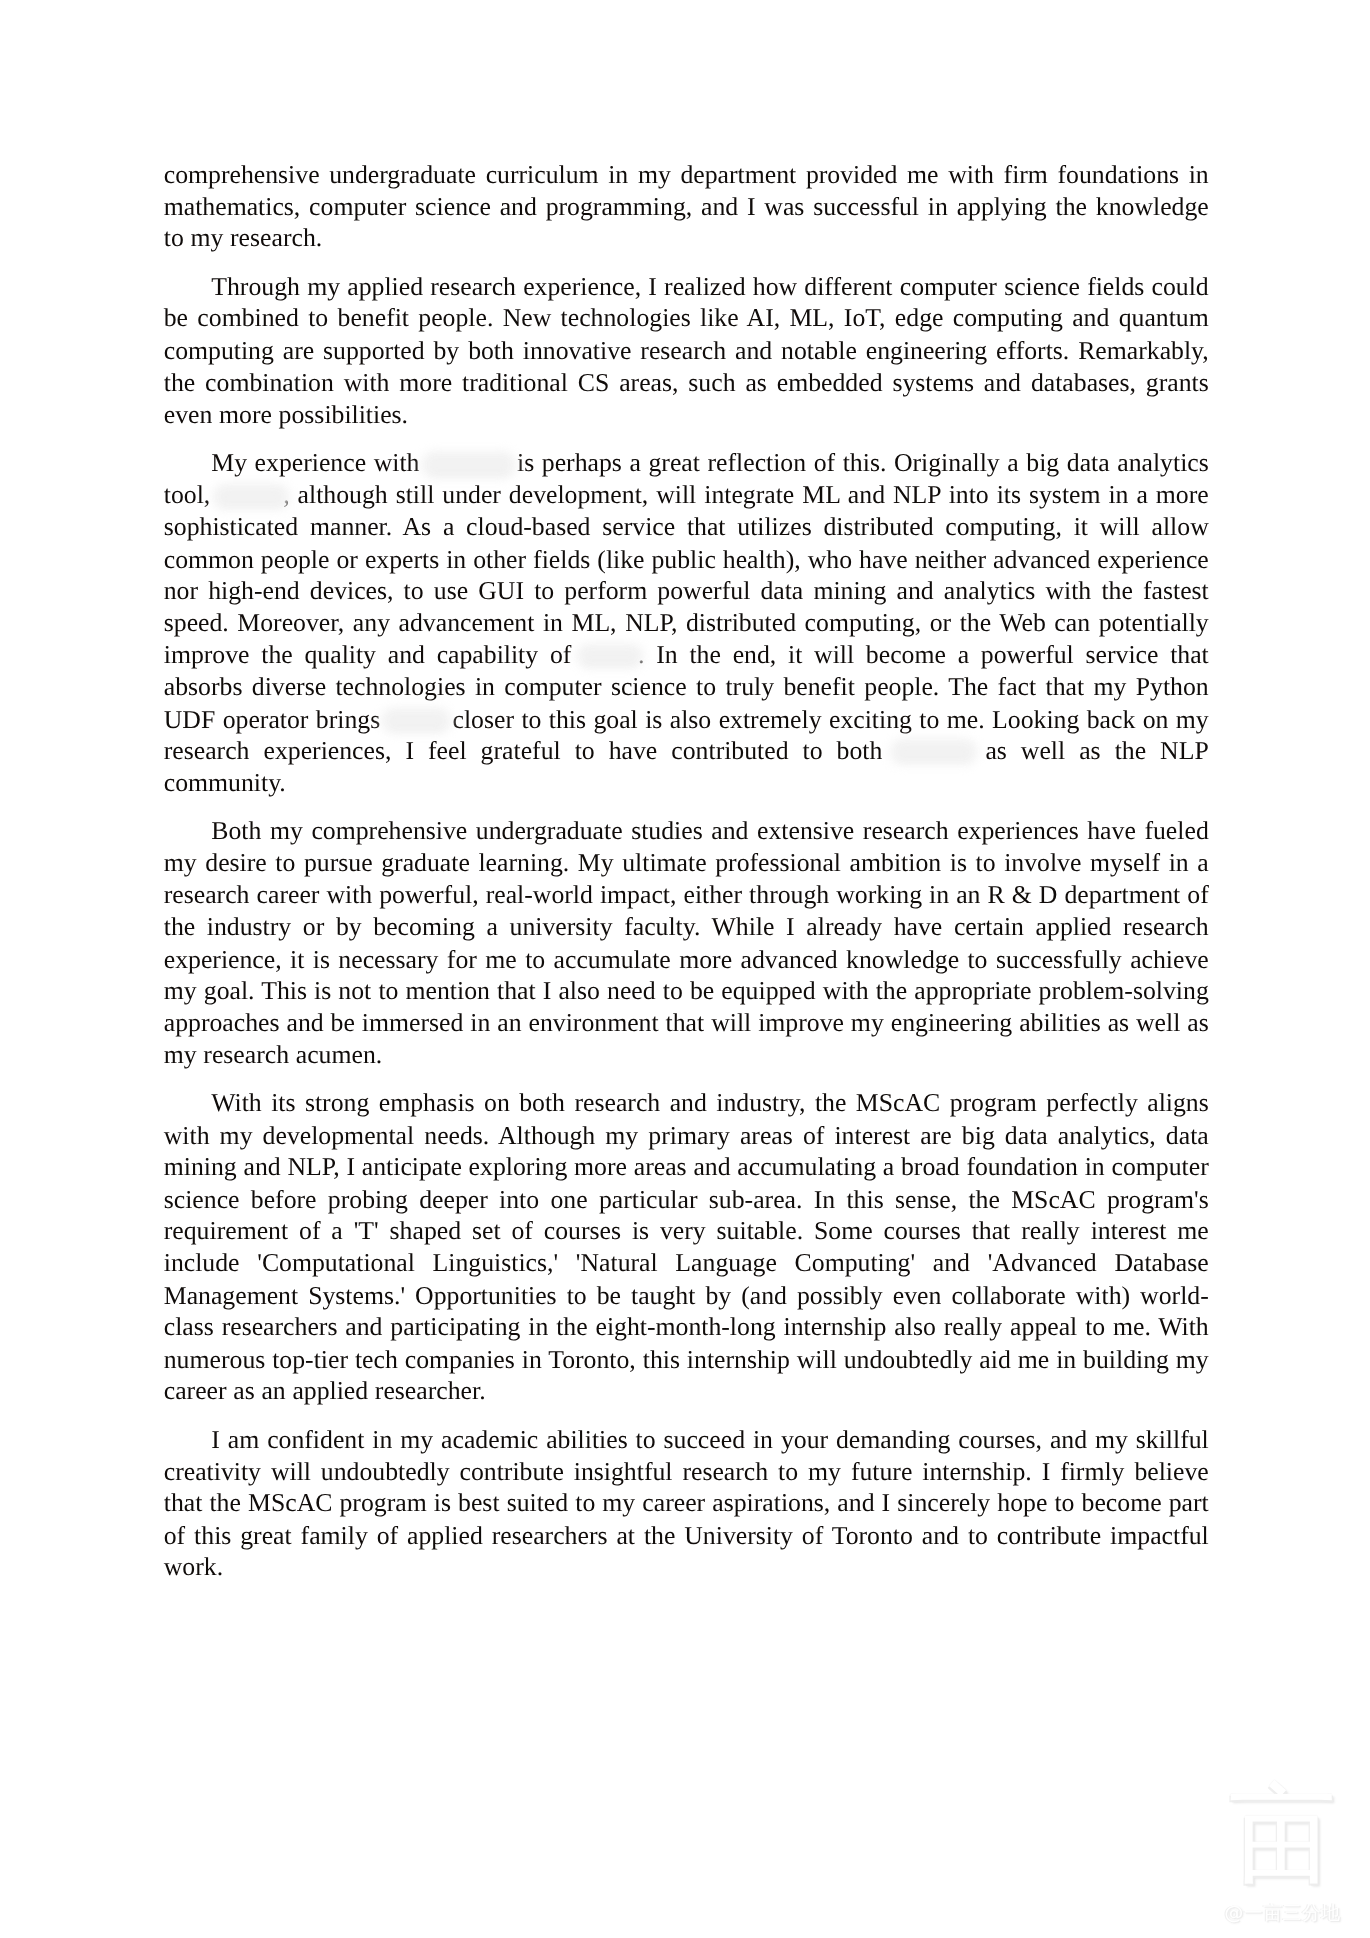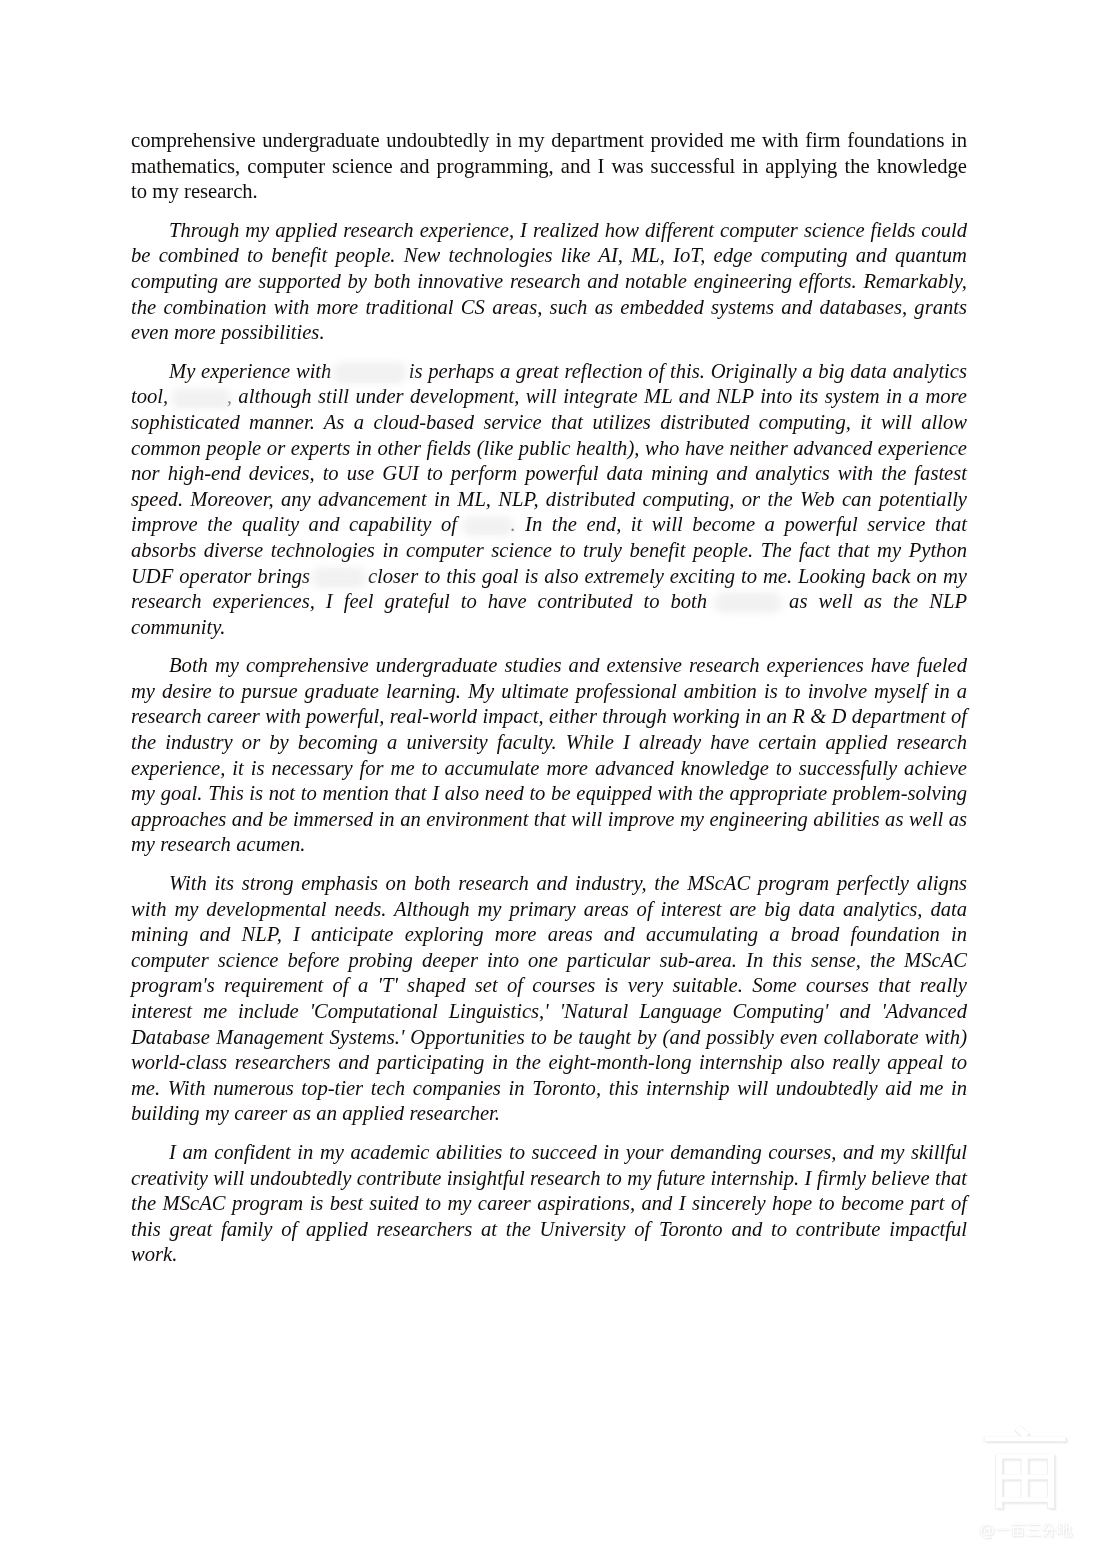--- a/index.html
+++ b/index.html
@@ -33,21 +33,20 @@
     margin: 0;
     hyphens: none;
     -webkit-hyphens: none;
     word-spacing: 0.2px;
   }
   .para + .para {
     margin-top: 13px;
   }
   .para.indent {
     text-indent: 38px;
-    font-style: italic;
   }
   
   .redact {
     display: inline-block;
     position: relative;
     vertical-align: middle;
     background: #c9c9c9;
     border-radius: 3px;
     filter: blur(2.6px);
     opacity: 0.96;
@@ -116,21 +115,21 @@
        1px 1px 2px #e8e8e8;
   }
 </style>
 </head>
 <body>
 
 <div class="page">
 
   <div class="text-column">
 
-    <p class="para"><span>comprehensive undergraduate undoubtedly in my department provided me with firm foundations in mathematics, computer science and programming, and I was successful in applying the knowledge to my research.</span></p>
+    <p class="para"><span>comprehensive undergraduate curriculum in my department provided me with firm foundations in mathematics, computer science and programming, and I was successful in applying the knowledge to my research.</span></p>
 
     <p class="para indent"><span>Through my applied research experience, I realized how different computer science fields could be combined to benefit people. New technologies like AI, ML, IoT, edge computing and quantum computing are supported by both innovative research and notable engineering efforts. Remarkably, the combination with more traditional CS areas, such as embedded systems and databases, grants even more possibilities.</span></p>
 
     <p class="para indent"><span>My experience with </span><span class="redact r1"></span><span> is perhaps a great reflection of this. Originally a big data analytics tool, </span><span class="redact r2"></span><span>, although still under development, will integrate ML and NLP into its system in a more sophisticated manner. As a cloud-based service that utilizes distributed computing, it will allow common people or experts in other fields (like public health), who have neither advanced experience nor high-end devices, to use GUI to perform powerful data mining and analytics with the fastest speed. Moreover, any advancement in ML, NLP, distributed computing, or the Web can potentially improve the quality and capability of </span><span class="redact r3"></span><span>. In the end, it will become a powerful service that absorbs diverse technologies in computer science to truly benefit people. The fact that my Python UDF operator brings </span><span class="redact r4"></span><span> closer to this goal is also extremely exciting to me. Looking back on my research experiences, I feel grateful to have contributed to both </span><span class="redact r5"></span><span> as well as the NLP community.</span></p>
 
     <p class="para indent"><span>Both my comprehensive undergraduate studies and extensive research experiences have fueled my desire to pursue graduate learning. My ultimate professional ambition is to involve myself in a research career with powerful, real-world impact, either through working in an R &amp; D department of the industry or by becoming a university faculty. While I already have certain applied research experience, it is necessary for me to accumulate more advanced knowledge to successfully achieve my goal. This is not to mention that I also need to be equipped with the appropriate problem-solving approaches and be immersed in an environment that will improve my engineering abilities as well as my research acumen.</span></p>
 
     <p class="para indent"><span>With its strong emphasis on both research and industry, the MScAC program perfectly aligns with my developmental needs. Although my primary areas of interest are big data analytics, data mining and NLP, I anticipate exploring more areas and accumulating a broad foundation in computer science before probing deeper into one particular sub-area. In this sense, the MScAC program's requirement of a 'T' shaped set of courses is very suitable. Some courses that really interest me include 'Computational Linguistics,' 'Natural Language Computing' and 'Advanced Database Management Systems.' Opportunities to be taught by (and possibly even collaborate with) world-class researchers and participating in the eight-month-long internship also really appeal to me. With numerous top-tier tech companies in Toronto, this internship will undoubtedly aid me in building my career as an applied researcher.</span></p>
 
     <p class="para indent"><span>I am confident in my academic abilities to succeed in your demanding courses, and my skillful creativity will undoubtedly contribute insightful research to my future internship. I firmly believe that the MScAC program is best suited to my career aspirations, and I sincerely hope to become part of this great family of applied researchers at the University of Toronto and to contribute impactful work.</span></p>

